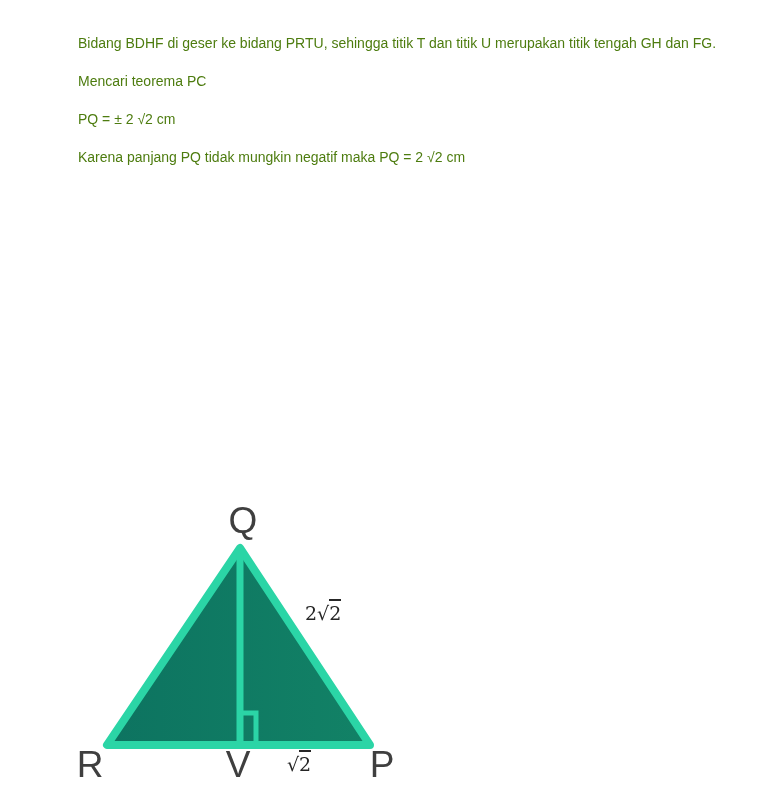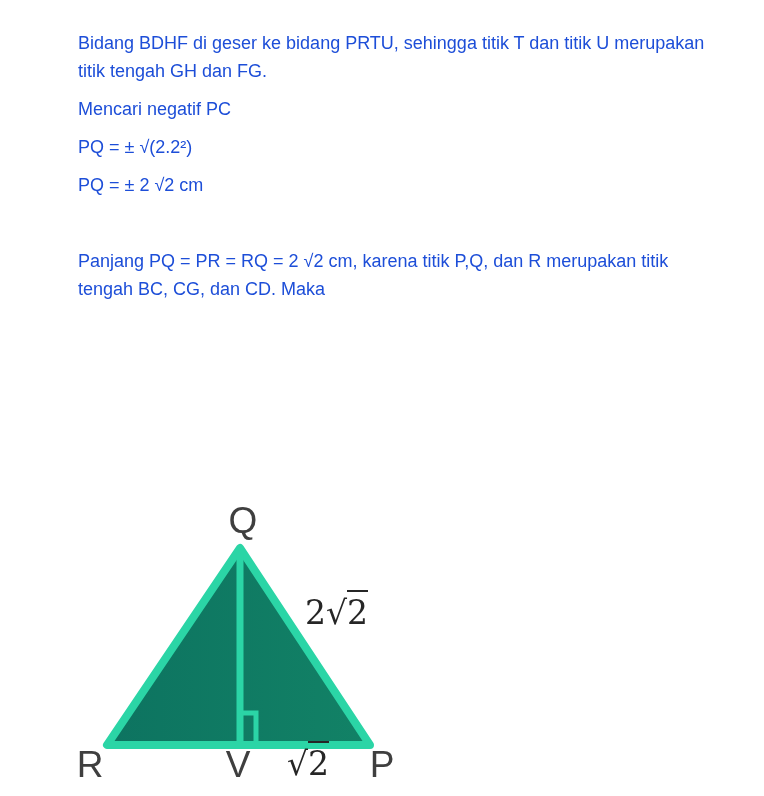--- a/index.html
+++ b/index.html
@@ -8,59 +8,58 @@
     width:764px; height:796px;
     background:#ffffff;
     font-family:"Liberation Sans", sans-serif;
     color:#262626;
     overflow:hidden;
   }
   .content {
     position:absolute; left:78px; top:29px; width:645px;
   }
   p.para {
-    font-size:18px; line-height:28px;
+    font-size:14px; line-height:28px;
     margin:0 0 10px 0;
     min-height:28px;
     max-width:645px;
-    color:#1d4ed8;
+    color:#4d7c0f;
   }
   .diagram {
     position:absolute; left:50px; top:496px; width:420px; height:300px;
   }
   .diagram svg { position:absolute; left:0; top:0; }
   .vertex-label {
     position:absolute;
     font-family:"Liberation Sans", sans-serif;
     font-size:37px; line-height:37px;
     color:#3f3f3f;
     transform:translateX(-50%);
     white-space:nowrap;
   }
   .math-label {
     position:absolute;
     font-family:"DejaVu Serif", serif;
-    font-size:33px; line-height:32px;
+    font-size:19px; line-height:32px;
     color:#262626;
     white-space:nowrap;
   }
   .math-label .radicand { border-top:2px solid #262626; padding-top:1px; }
 </style>
 </head>
 <body>
 
 <div class="page">
 
   <div class="content">
     <p class="para">Bidang BDHF di geser ke bidang PRTU, sehingga titik T dan titik U merupakan titik tengah GH dan FG.</p>
-    <p class="para">Mencari negatif PC</p>
-    <p class="para">PQ = ± √(2.2²)</p>
+    <p class="para">Mencari teorema PC</p>
     <p class="para">PQ = ± 2 √2 cm</p>
+    <p class="para">Karena panjang PQ tidak mungkin negatif maka PQ = 2 √2 cm</p>
     <p class="para"></p>
-    <p class="para">Panjang PQ = PR = RQ = 2 √2 cm, karena titik P,Q, dan R merupakan titik tengah BC, CG, dan CD. Maka</p>
   </div>
 
   <div class="diagram">
     <svg width="420" height="300" viewBox="0 0 420 300">
       <defs>
         <linearGradient id="tri-grad" x1="0" y1="0" x2="1" y2="0">
           <stop offset="0" stop-color="#0d7360"></stop>
           <stop offset="1" stop-color="#128266"></stop>
         </linearGradient>
       </defs>

